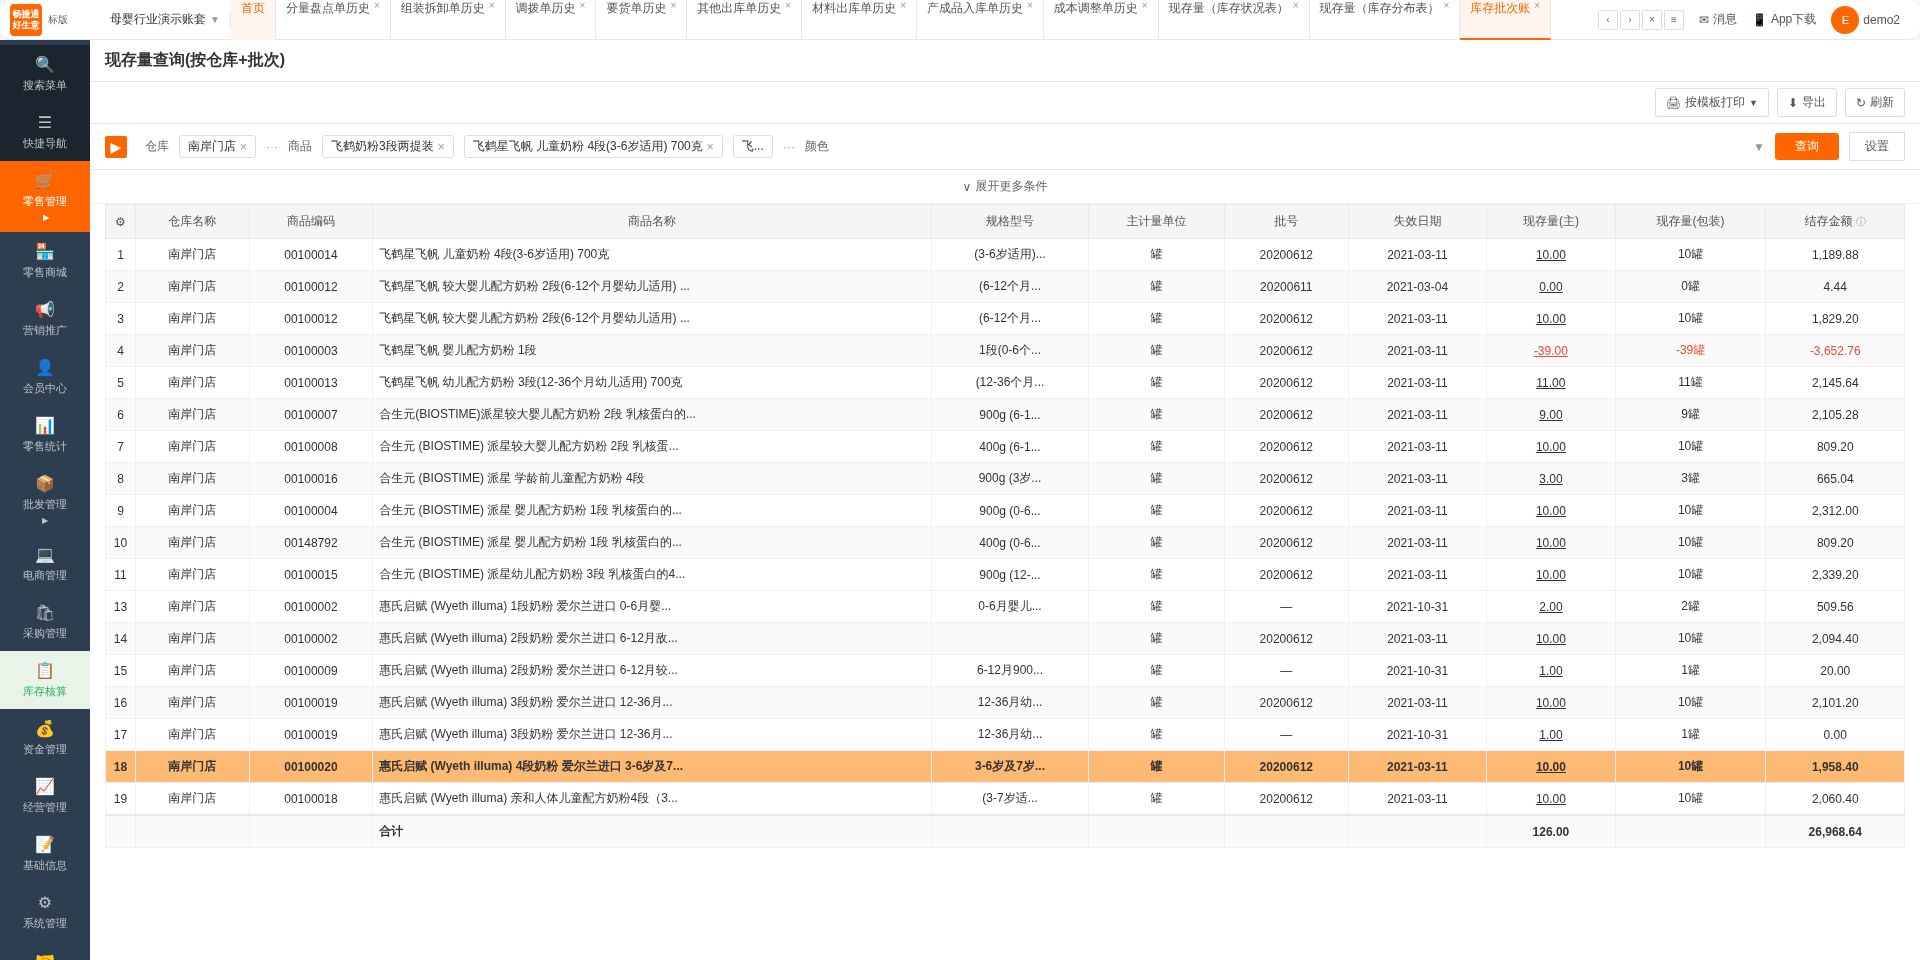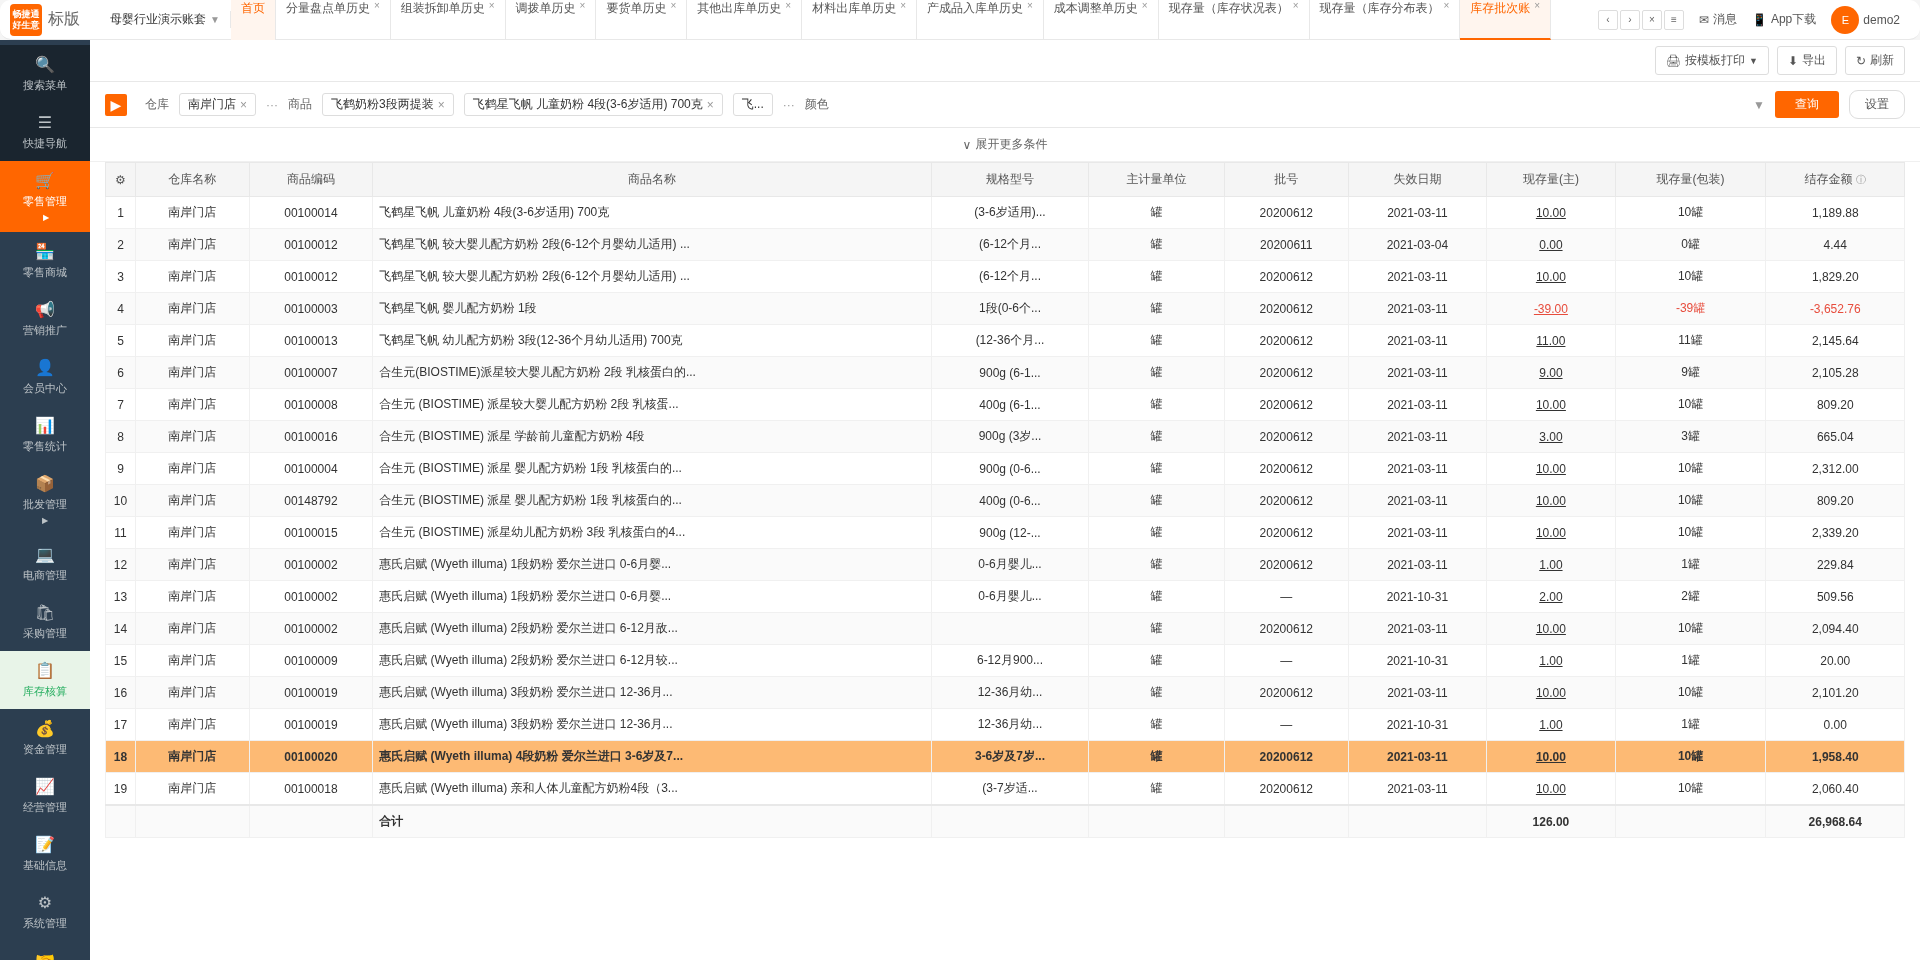--- a/index.html
+++ b/index.html
@@ -37,21 +37,21 @@
     .page-title { font-size: 16px; font-weight: bold; color: #333; }
     .filter-label { color: #666; font-size: 12px; white-space: nowrap; }
     .filter-tag { display: inline-flex; align-items: center; background: #fff; border: 1px solid #ddd; border-radius: 3px; padding: 2px 8px; font-size: 12px; gap: 4px; }
     .filter-tag .tag-close { color: #999; cursor: pointer; }
     .filter-dots { color: #999; cursor: pointer; }
     .expand-btn { display: flex; align-items: center; gap: 4px; color: #666; font-size: 12px; cursor: pointer; margin: 5px auto; }
     .btn-print { display: flex; align-items: center; gap: 4px; padding: 5px 10px; border: 1px solid #ddd; border-radius: 3px; background: #fff; cursor: pointer; font-size: 12px; color: #555; }
     .btn-export { display: flex; align-items: center; gap: 4px; padding: 5px 10px; border: 1px solid #ddd; border-radius: 3px; background: #fff; cursor: pointer; font-size: 12px; color: #555; }
     .btn-refresh { display: flex; align-items: center; gap: 4px; padding: 5px 10px; border: 1px solid #ddd; border-radius: 3px; background: #fff; cursor: pointer; font-size: 12px; color: #555; }
     .btn-query { padding: 5px 20px; background: #ff6600; color: #fff; border: none; border-radius: 3px; cursor: pointer; font-size: 12px; }
-    .btn-setting { padding: 5px 15px; background: #fff; color: #555; border: 1px solid #ddd; border-radius: 9px; cursor: pointer; font-size: 12px; }
+    .btn-setting { padding: 5px 15px; background: #fff; color: #555; border: 1px solid #ddd; border-radius: 1px; cursor: pointer; font-size: 12px; }
 
     
     .table-container { flex: 1; overflow-y: auto; background: #fff; padding: 0 15px; }
     table { width: 100%; border-collapse: collapse; font-size: 12px; }
     thead tr { background: #f5f5f5; }
     thead th { padding: 8px 6px; text-align: center; border: 1px solid #e8e8e8; font-weight: normal; color: #555; white-space: nowrap; }
     tbody tr { border-bottom: 1px solid #f0f0f0; }
     tbody td { padding: 7px 6px; text-align: center; border: 1px solid #f0f0f0; color: #333; white-space: nowrap; }
     tbody td.text-left { text-align: left; }
     .negative { color: #e74c3c; }
@@ -75,21 +75,21 @@
 </head>
 <body>
 
 <div style="display:flex; flex-direction:column; width:1920px; height:960px;">
 
   <div class="top-bar">
     <div class="logo-area">
       <div style="background:#ff6600; width:32px; height:32px; border-radius:4px; display:flex; align-items:center; justify-content:center; margin-right:6px;">
         <span style="color:#fff; font-size:9px; font-weight:bold; text-align:center; line-height:1.2;">畅捷通<br>好生意</span>
       </div>
-      <span style="font-size:16px; color:#666;">标版</span>
+      <span style="font-size:10px; color:#666;">标版</span>
     </div>
 
     <div style="display:flex; align-items:center; gap:4px; padding:0 10px; border-right:1px solid #e8e8e8; cursor:pointer;">
       <span style="font-size:12px; color:#333;">母婴行业演示账套</span>
       <span style="color:#999; font-size:10px;">▼</span>
     </div>
 
     <div class="breadcrumb-tabs">
       <div class="tab-btn home">
           <span>首页</span>
@@ -230,20 +230,23 @@
       </div>
       <div class="sidebar-item">
         <span class="s-icon">🤝</span>
 
       </div>
 
     </div>
 
     <div class="content">
 
+      <div class="page-header">
+        <h2 class="page-title">现存量查询(按仓库+批次)</h2>
+      </div>
 
       <div style="display:flex; align-items:center; justify-content:flex-end; padding:6px 15px; background:#fff; border-bottom:1px solid #e8e8e8; gap:8px;">
         <div class="btn-print">
           <span>🖨</span>
           <span>按模板打印</span>
           <span style="font-size:9px;">▼</span>
         </div>
         <div class="btn-export">
           <span>⬇</span>
           <span>导出</span>
@@ -450,33 +453,20 @@
     <td>00100015</td>
     <td class="text-left" style="max-width:300px; overflow:hidden; text-overflow:ellipsis;">合生元 (BIOSTIME) 派星幼儿配方奶粉 3段 乳核蛋白的4...</td>
     <td>900g (12-...</td>
     <td>罐</td>
     <td>20200612</td>
     <td>2021-03-11</td>
     <td class=" underline">10.00</td>
     <td class="">10罐</td>
     <td class="">2,339.20</td>
   </tr>
-              <tr style="background: rgb(250, 250, 250);">
-    <td>12</td>
-    <td>南岸门店</td>
-    <td>00100002</td>
-    <td class="text-left" style="max-width:300px; overflow:hidden; text-overflow:ellipsis;">惠氏启赋 (Wyeth illuma) 1段奶粉 爱尔兰进口 0-6月婴...</td>
-    <td>0-6月婴儿...</td>
-    <td>罐</td>
-    <td>20200612</td>
-    <td>2021-03-11</td>
-    <td class=" underline">1.00</td>
-    <td class="">1罐</td>
-    <td class="">229.84</td>
-  </tr>
               <tr style="background: rgb(255, 255, 255);">
     <td>13</td>
     <td>南岸门店</td>
     <td>00100002</td>
     <td class="text-left" style="max-width:300px; overflow:hidden; text-overflow:ellipsis;">惠氏启赋 (Wyeth illuma) 1段奶粉 爱尔兰进口 0-6月婴...</td>
     <td>0-6月婴儿...</td>
     <td>罐</td>
     <td>—</td>
     <td>2021-10-31</td>
     <td class=" underline">2.00</td>

